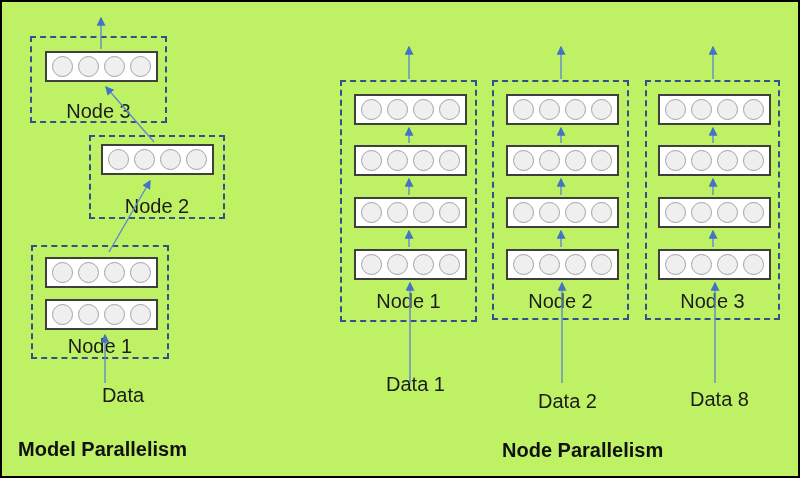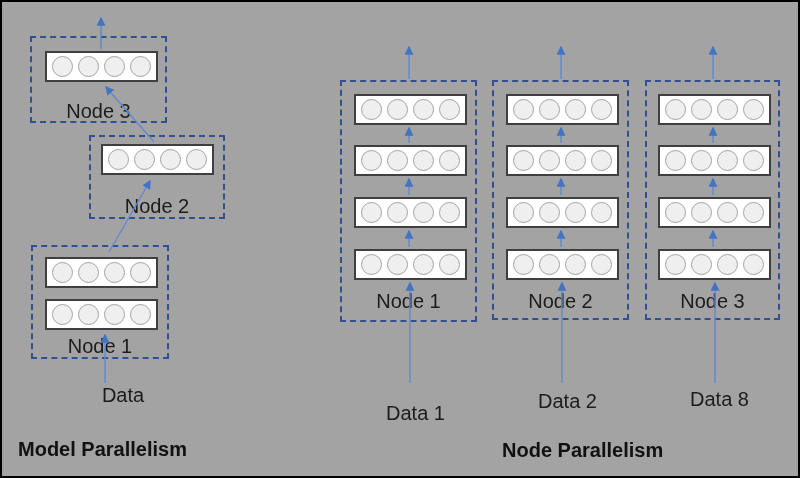--- a/index.html
+++ b/index.html
@@ -1,18 +1,18 @@
 <!DOCTYPE html>
 <html style="--dashed_border: #33508e; --arrow_line: #6189cf; --arrow_head: #4472c4; --layer_border: #3f3f3f; --circle_fill: #efefef; --circle_border: #a3a3a3; --text: #1c1c1c;"><head>
 <meta charset="utf-8">
 <style>
   html,body{margin:0;padding:0;background:#fff;}
   .frame{
     position:relative;width:800px;height:478px;box-sizing:border-box;
-    border:2px solid #000;background:#a3a3a3;overflow:hidden;
+    border:2px solid #000;background:#bef264;overflow:hidden;
     font-family:"Liberation Sans",sans-serif;color:var(--text,#1c1c1c);
   }
   .arrows{position:absolute;left:0;top:0;z-index:5;pointer-events:none;}
   .arrows line{stroke:var(--arrow_line,#6189cf);stroke-width:1.4;}
   .arrows .ah{fill:var(--arrow_head,#4472c4);}
   .dashed-box{
     position:absolute;box-sizing:border-box;
     border:2px dashed var(--dashed_border,#33508e);background:transparent;z-index:2;
   }
   .layer{
@@ -194,20 +194,20 @@
         </div>
       <div class="layer" style="left:11px;top:167px">
           <span class="unit"></span>
           <span class="unit"></span>
           <span class="unit"></span>
           <span class="unit"></span>
         </div>
       <div class="node-label" style="top:208px">Node 3</div>
     </div>
 
-    <div class="data-label" style="left:345px;top:400px;width:137px">Data 1</div>
+    <div class="data-label" style="left:345px;top:371px;width:137px">Data 1</div>
     <div class="data-label" style="left:497px;top:388px;width:137px">Data 2</div>
     <div class="data-label" style="left:649px;top:386px;width:137px">Data 8</div>
 
     <div class="section-title" style="left:500px;top:437px">Node Parallelism</div>
   </section>
 
 </div>
 
 </body></html>

